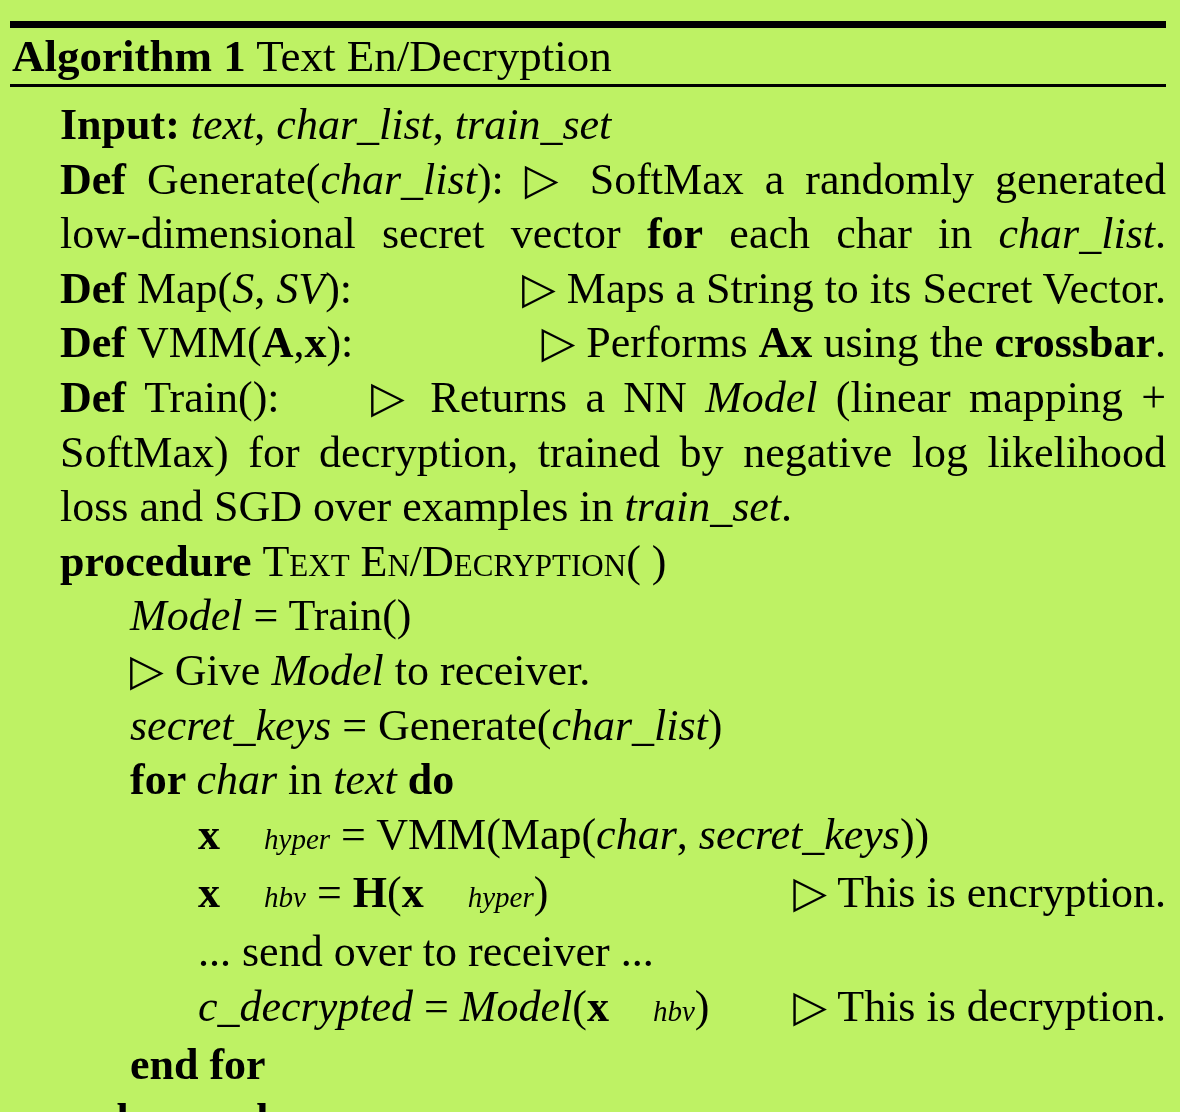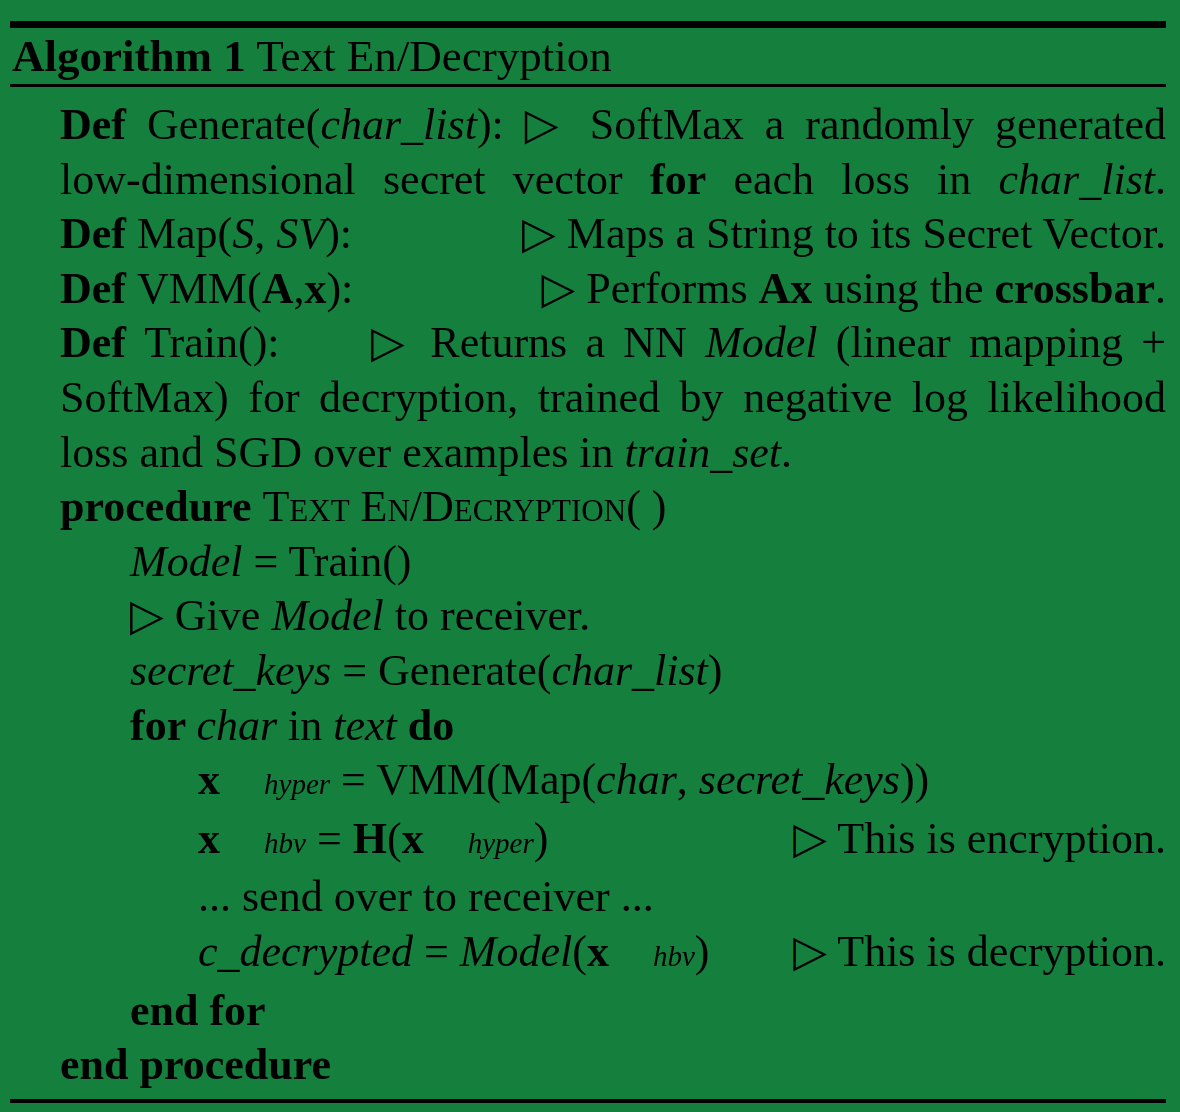--- a/index.html
+++ b/index.html
@@ -5,21 +5,21 @@
   html, body {
     margin: 0; padding: 0;
     background: #ffffff;
     color: #000000;
     font-family: "Liberation Serif", "DejaVu Serif", serif;
   }
   .page {
     position: relative;
     width: 1180px;
     height: 1112px;
-    background: #15803d;
+    background: #bef264;
     overflow: hidden;
   }
   .sheet {
     position: absolute;
     left: 10px;
     top: 0;
     width: 1156px;
   }
   .rule { background: #000000; width: 100%; }
   .rule-top    { margin-top: 21px; height: 7px; }
@@ -63,22 +63,23 @@
 
 <div class="page">
   <div class="sheet">
     <div class="rule rule-top"></div>
     <div class="title-row">
       <span class="title-label">Algorithm 1</span>
       <span class="title-text">Text En/Decryption</span>
     </div>
     <div class="rule rule-mid"></div>
     <div class="algo-body" id="algo-body">
+        <div class="line indent-1 align-left"><span class="seg-b">Input: </span><span class="seg-i">text</span><span class="seg-r">, </span><span class="seg-i">char_list</span><span class="seg-r">, </span><span class="seg-i">train_set</span></div>
         <div class="line indent-1 align-justify"><span class="seg-b">Def </span><span class="seg-r">Generate(</span><span class="seg-i">char_list</span><span class="seg-r">): </span><span class="seg-tri">▷</span><span class="seg-r"> SoftMax a randomly generated</span></div>
-        <div class="line indent-1 align-justify"><span class="seg-r">low-dimensional secret vector </span><span class="seg-b">for</span><span class="seg-r"> each loss in </span><span class="seg-i">char_list</span><span class="seg-r">.</span></div>
+        <div class="line indent-1 align-justify"><span class="seg-r">low-dimensional secret vector </span><span class="seg-b">for</span><span class="seg-r"> each char in </span><span class="seg-i">char_list</span><span class="seg-r">.</span></div>
         <div class="line indent-1 align-between">
           <span class="lhs"><span class="seg-b">Def </span><span class="seg-r">Map(</span><span class="seg-i">S</span><span class="seg-r">, </span><span class="seg-i">SV</span><span class="seg-r">):</span></span>
           <span class="rhs"><span class="seg-tri">▷ </span><span class="seg-r">Maps a String to its Secret Vector.</span></span>
         </div>
         <div class="line indent-1 align-between">
           <span class="lhs"><span class="seg-b">Def </span><span class="seg-r">VMM(</span><span class="seg-b">A</span><span class="seg-r">,</span><span class="seg-b">x</span><span class="seg-r">):</span></span>
           <span class="rhs"><span class="seg-tri">▷ </span><span class="seg-r">Performs </span><span class="seg-b">Ax</span><span class="seg-r"> using the </span><span class="seg-b">crossbar</span><span class="seg-r">.</span></span>
         </div>
         <div class="line indent-1 align-justify"><span class="seg-b">Def </span><span class="seg-r">Train():&nbsp;&nbsp;&nbsp;&nbsp; </span><span class="seg-tri">▷</span><span class="seg-r"> Returns a NN </span><span class="seg-i">Model</span><span class="seg-r"> (linear mapping +</span></div>
         <div class="line indent-1 align-justify"><span class="seg-r">SoftMax) for decryption, trained by negative log likelihood</span></div>

